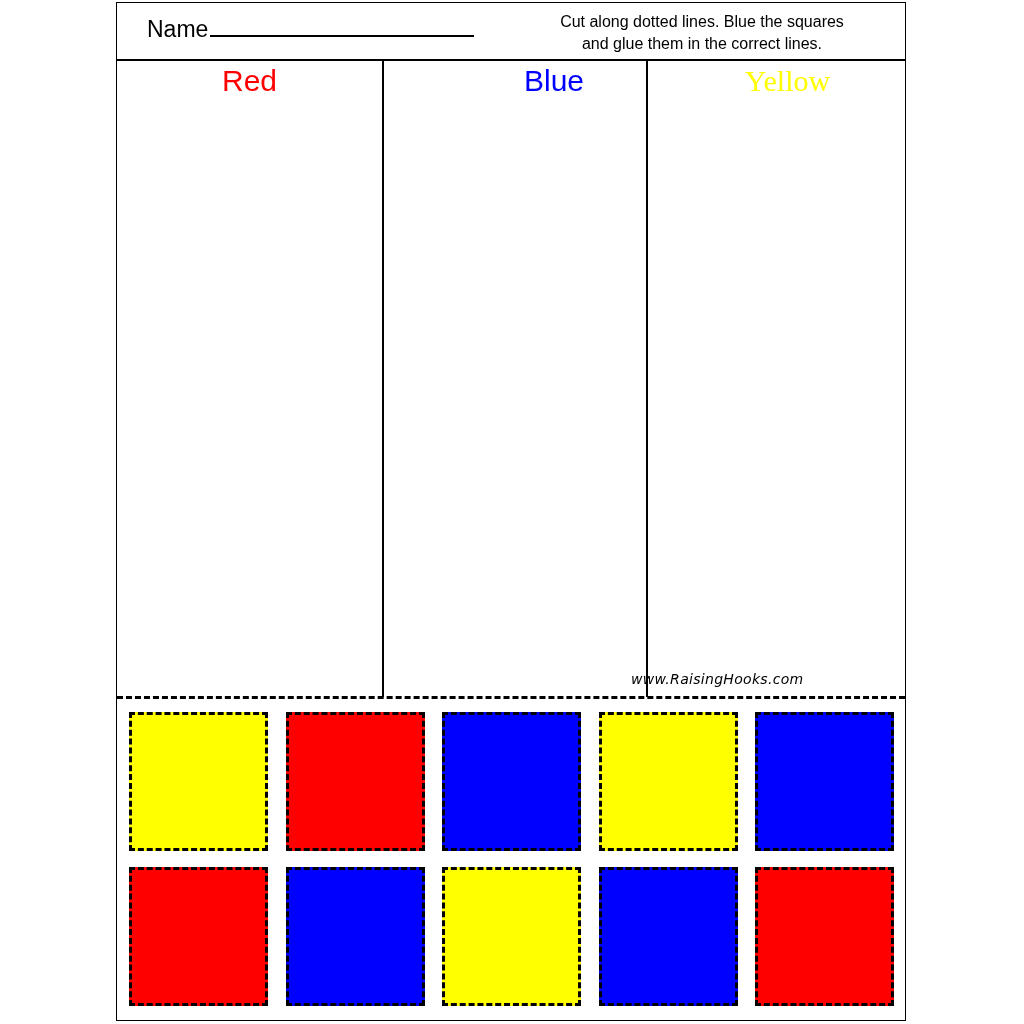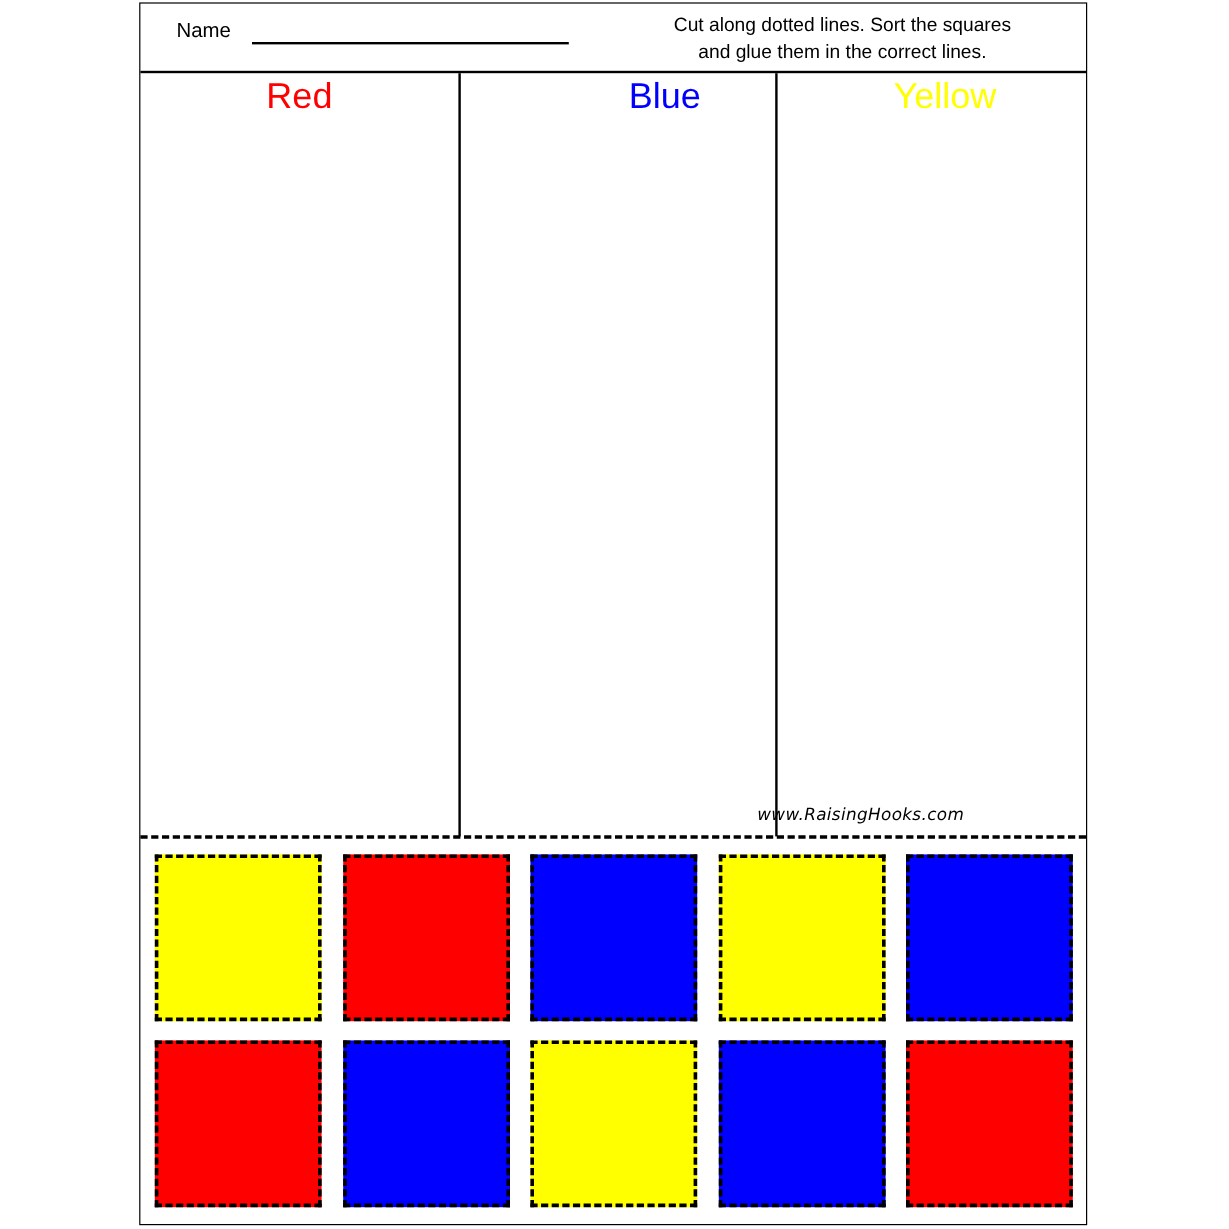--- a/index.html
+++ b/index.html
@@ -1,47 +1,47 @@
 <!DOCTYPE html>
 <html><head>
   <meta charset="utf-8">
   <style>
     html, body { margin: 0; padding: 0; background: #ffffff; }
     body { width: 1024px; height: 1024px; position: relative; overflow: hidden; font-family: "Liberation Sans", sans-serif; }
     .page { position: absolute; left: 116px; top: 2px; width: 790px; height: 1019px; border: 1.5px solid #000; box-sizing: border-box; background: #fff; }
     .header { position: absolute; left: 0; top: 0; width: 100%; height: 58px; border-bottom: 2px solid #000; box-sizing: border-box; }
-    .name-label { position: absolute; left: 30px; top: 13px; font-size: 17px; color: #000; }
+    .name-label { position: absolute; left: 30px; top: 13px; font-size: 23px; color: #000; }
     .name-line { position: absolute; left: 93px; top: 32px; width: 264px; height: 0; border-bottom: 2px solid #000; }
     .instructions { position: absolute; left: 400px; top: 8px; width: 370px; text-align: center; font-size: 16px; line-height: 22px; color: #000; }
     .col-divider { position: absolute; top: 58px; width: 0; height: 636px; border-left: 2px solid #000; }
     .col-title { position: absolute; top: 61px; font-size: 30px; text-align: center; }
     .watermark { position: absolute; left: 514px; top: 668px; font-size: 14px; color: #000; font-family: "DejaVu Sans", sans-serif; font-style: italic; letter-spacing: 0.3px; }
     .cut-line { position: absolute; left: 0; top: 693px; width: 100%; height: 0; border-top: 3px dashed #000; }
     .squares { position: absolute; left: 12px; top: 709px; }
     .square { position: absolute; width: 139px; height: 139px; border: 3px dashed #000; box-sizing: border-box; }
   </style>
 </head>
 <body>
 
 <div class="page">
   <div class="header">
     <span class="name-label">Name</span>
     <div class="name-line"></div>
     <div class="instructions">
-      <div>Cut along dotted lines. Sort the squares</div>
+      <div>Cut along dotted lines. Blue the squares</div>
       <div>and glue them in the correct lines.</div>
     </div>
   </div>
 
   <div class="col-divider" style="left:265px;"></div>
   <div class="col-divider" style="left:529px;"></div>
 
   <div class="col-title" style="left:0; width:265px; color:#ff0000;">Red</div>
   <div class="col-title" style="left:265px; width:264px; color:#0000ff;margin-left:40px;">Blue</div>
-  <div class="col-title" style="left:529px; width:283px; color:#ffff00;">Yellow</div>
+  <div class="col-title" style="left:529px; width:283px; color:#ffff00;font-family:Liberation Serif, serif;">Yellow</div>
 
   <div class="watermark">www.RaisingHooks.com</div>
 
   <div class="cut-line"></div>
 
   <div class="squares">
     <div class="square" style="left:0; top:0; background:#ffff00;"></div>
     <div class="square" style="left:157px; top:0; background:#ff0000;"></div>
     <div class="square" style="left:313px; top:0; background:#0000ff;"></div>
     <div class="square" style="left:470px; top:0; background:#ffff00;"></div>

